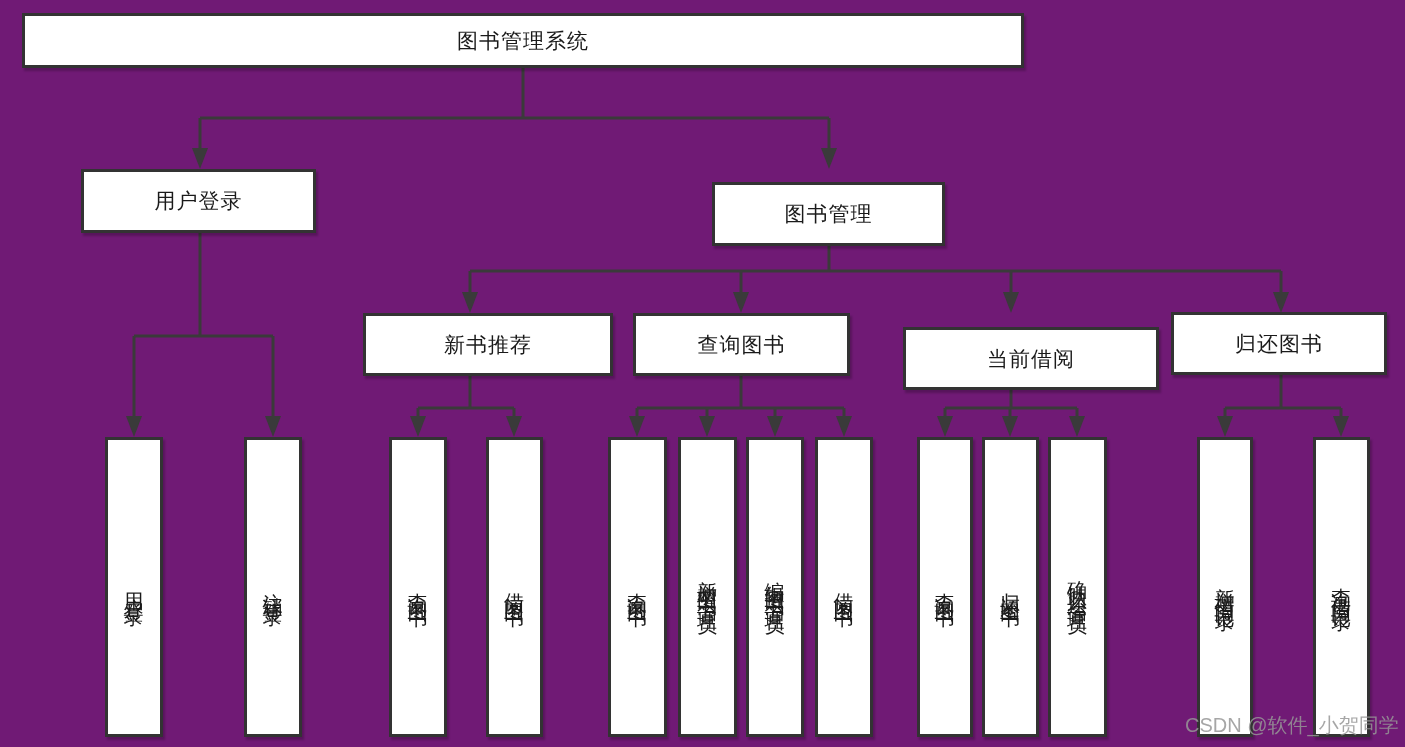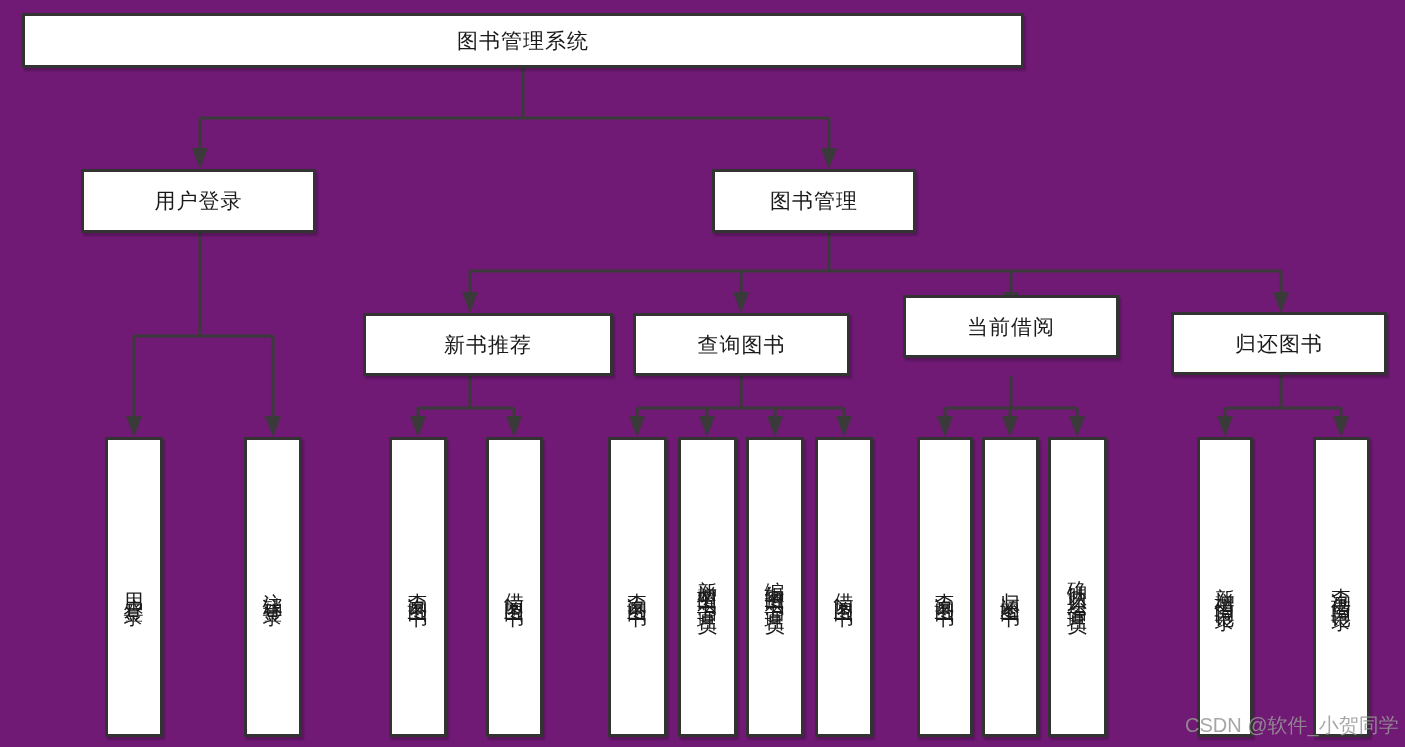--- a/index.html
+++ b/index.html
@@ -102,31 +102,31 @@
     </g>
   </svg>
 
   <div class="box h-box" style="left:22px; top:13px; width:1002px; height:55px;">
     <span class="label">图书管理系统</span>
   </div>
 
   <div class="box h-box" style="left:81px; top:169px; width:235px; height:64px;">
     <span class="label">用户登录</span>
   </div>
-  <div class="box h-box" style="left:712px; top:169px; width:204px; height:64px;">
+  <div class="box h-box" style="left:712px; top:182px; width:233px; height:64px;">
     <span class="label">图书管理</span>
   </div>
 
   <div class="box h-box" style="left:363px; top:313px; width:250px; height:63px;font-family:Liberation Serif, serif;">
     <span class="label">新书推荐</span>
   </div>
   <div class="box h-box" style="left:633px; top:313px; width:217px; height:63px;">
     <span class="label">查询图书</span>
   </div>
-  <div class="box h-box" style="left:903px; top:295px; width:216px; height:63px;">
+  <div class="box h-box" style="left:903px; top:327px; width:256px; height:63px;">
     <span class="label">当前借阅</span>
   </div>
   <div class="box h-box" style="left:1171px; top:312px; width:216px; height:63px;">
     <span class="label">归还图书</span>
   </div>
 
   <div class="box v-box" style="left:105px; top:437px; width:58px; height:300px;">
     <span class="label">用户登录</span>
   </div>
   <div class="box v-box" style="left:244px; top:437px; width:58px; height:300px;">

